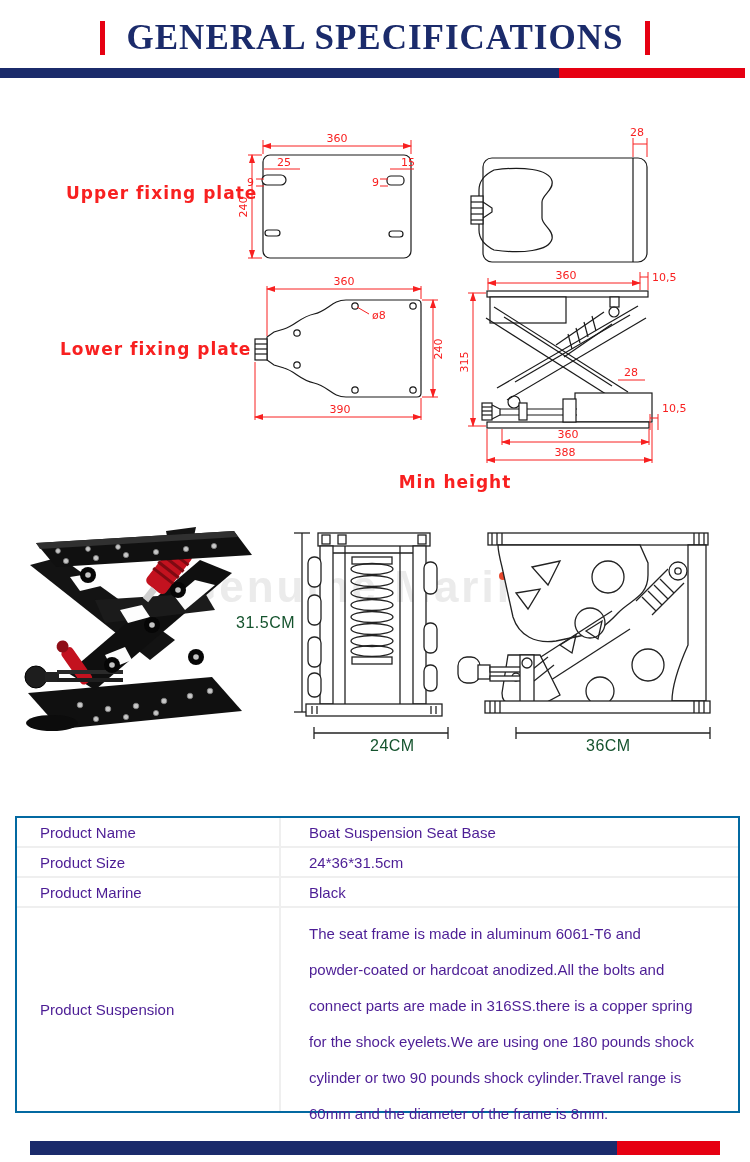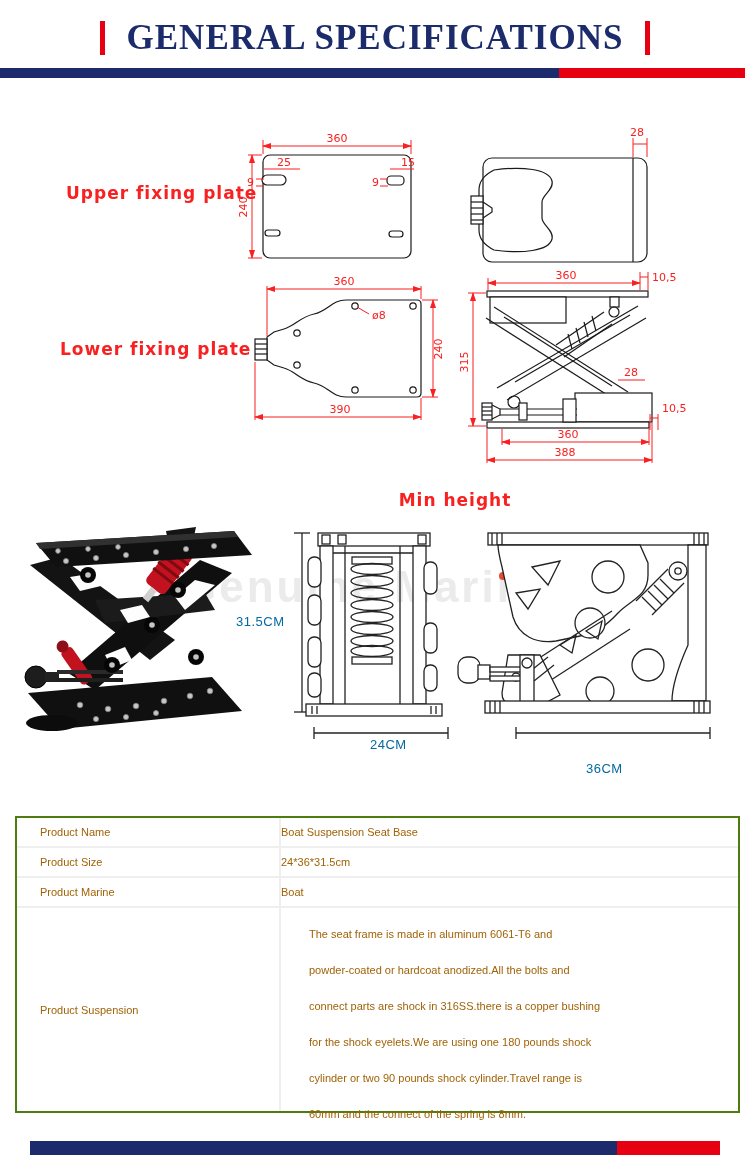--- a/index.html
+++ b/index.html
@@ -12,50 +12,50 @@
   #title{font-family:"Liberation Serif",serif;font-weight:bold;font-size:35px;color:#1b2b6b;letter-spacing:1px;white-space:nowrap;}
   .divider-navy{background:#1b2b6b;}
   .divider-red{background:#e60012;}
   
   .cadlabel{color:#f82020;font-size:17px;letter-spacing:1px;white-space:nowrap;font-family:"DejaVu Sans",sans-serif;font-weight:bold;}
   
   .blk{stroke:#1a1a1a;stroke-width:1.2;fill:none;}
   .blkf{stroke:#1a1a1a;stroke-width:1.2;fill:#fff;}
   .rl{stroke:#f82020;stroke-width:1;fill:none;}
   .rt{fill:#f82020;font-size:11px;font-family:"DejaVu Sans",sans-serif;}
-  .dimtxt{color:#0369a1;font-size:13px;letter-spacing:.5px;white-space:nowrap;}
+  .dimtxt{color:#14532d;font-size:16px;letter-spacing:.5px;white-space:nowrap;}
   #watermark{color:#ebebeb;font-size:44px;font-weight:bold;letter-spacing:3px;white-space:nowrap;}
   #wmdot{width:8px;height:8px;border-radius:50%;background:#e8492f;}
   
-  #spec{left:15px;top:816px;width:721px;border:2px solid #4d7c0f;color:#a16207;font-size:11px;}
+  #spec{left:15px;top:816px;width:721px;border:2px solid #0369a1;color:#4c1d95;font-size:15px;}
   .trow{display:flex;border-bottom:2px solid #efefef;}
   .trow:last-child{border-bottom:none;}
   .tlabel{width:264px;border-right:2px solid #efefef;display:flex;align-items:center;padding-left:23px;box-sizing:border-box;flex-shrink:0;}
-  .tval{flex:1;display:flex;align-items:center;box-sizing:border-box;}
+  .tval{flex:1;display:flex;align-items:center;padding-left:28px;box-sizing:border-box;}
   .rshort{height:28px;}
   .rdesc{height:203px;}
   .desclines{display:block;padding:8px 6px 0 28px;}
   .dline{height:36px;line-height:36px;white-space:nowrap;}
 </style>
 </head>
 <body>
 
 <div id="page">
 
   <div id="hdr" class="abs">
     <div class="hbar"></div>
     <div id="title">GENERAL SPECIFICATIONS</div>
     <div class="hbar"></div>
   </div>
   <div class="abs divider-navy" style="left:0;top:68px;width:559px;height:10px;"></div>
   <div class="abs divider-red" style="left:559px;top:68px;width:186px;height:10px;"></div>
 
   <div class="abs cadlabel" style="left:66px;top:183px;">Upper fixing plate</div>
   <div class="abs cadlabel" style="left:60px;top:339px;">Lower fixing plate</div>
-  <div class="abs cadlabel" style="left:395px;top:490px;width:120px;text-align:center;">Min height</div>
+  <div class="abs cadlabel" style="left:395px;top:472px;width:120px;text-align:center;">Min height</div>
 
   <svg class="abs" style="left:0;top:100px;" width="750" height="400" viewBox="0 0 750 400">
     <defs>
       <marker id="ra" markerWidth="9" markerHeight="8" refX="8" refY="4" orient="auto-start-reverse">
         <path d="M9 4 L0 1 L0 7 Z" fill="#f82020"></path>
       </marker>
     </defs>
 
     <g>
       <rect class="blkf" x="263" y="55" width="148" height="103" rx="7"></rect>
@@ -349,44 +349,44 @@
         <line x1="699" y1="196" x2="699" y2="208"></line>
         <line x1="704" y1="196" x2="704" y2="208"></line>
       <line x1="516" y1="222" x2="516" y2="234" fill="none"></line>
       <line x1="516" y1="228" x2="710" y2="228" fill="none"></line>
       <line x1="710" y1="222" x2="710" y2="234" fill="none"></line>
     </g>
   </svg>
 
   <div class="abs dimtxt" style="left:236px;top:614px;">31.5CM</div>
   <div class="abs dimtxt" style="left:370px;top:737px;">24CM</div>
-  <div class="abs dimtxt" style="left:586px;top:761px;">36CM</div>
+  <div class="abs dimtxt" style="left:586px;top:737px;">36CM</div>
 
   <div id="spec" class="abs">
     <div class="trow rshort">
       <div class="tlabel">Product Name</div>
       <div class="tval">Boat Suspension Seat Base</div>
     </div>
     <div class="trow rshort">
       <div class="tlabel">Product Size</div>
       <div class="tval">24*36*31.5cm</div>
     </div>
     <div class="trow rshort">
       <div class="tlabel">Product Marine</div>
-      <div class="tval">Boat</div>
+      <div class="tval">Black</div>
     </div>
     <div class="trow rdesc">
       <div class="tlabel">Product Suspension</div>
       <div class="tval desclines">
         <div class="dline">The seat frame is made in aluminum 6061-T6 and</div>
         <div class="dline">powder-coated or hardcoat anodized.All the bolts and</div>
-        <div class="dline">connect parts are shock in 316SS.there is a copper bushing</div>
+        <div class="dline">connect parts are made in 316SS.there is a copper spring</div>
         <div class="dline">for the shock eyelets.We are using one 180 pounds shock</div>
         <div class="dline">cylinder or two 90 pounds shock cylinder.Travel range is</div>
-        <div class="dline">60mm and the connect of the spring is 8mm.</div>
+        <div class="dline">60mm and the diameter of the frame is 8mm.</div>
       </div>
     </div>
   </div>
 
   <div class="abs divider-navy" style="left:30px;top:1141px;width:587px;height:14px;"></div>
   <div class="abs divider-red" style="left:617px;top:1141px;width:103px;height:14px;"></div>
 
 </div>
 
 </body></html>

